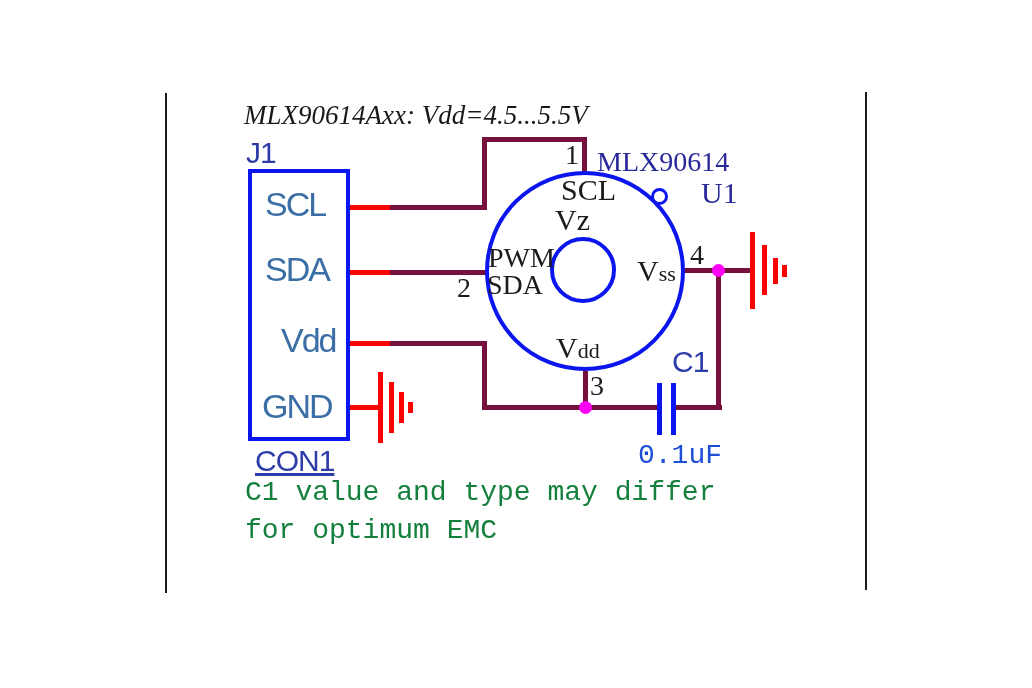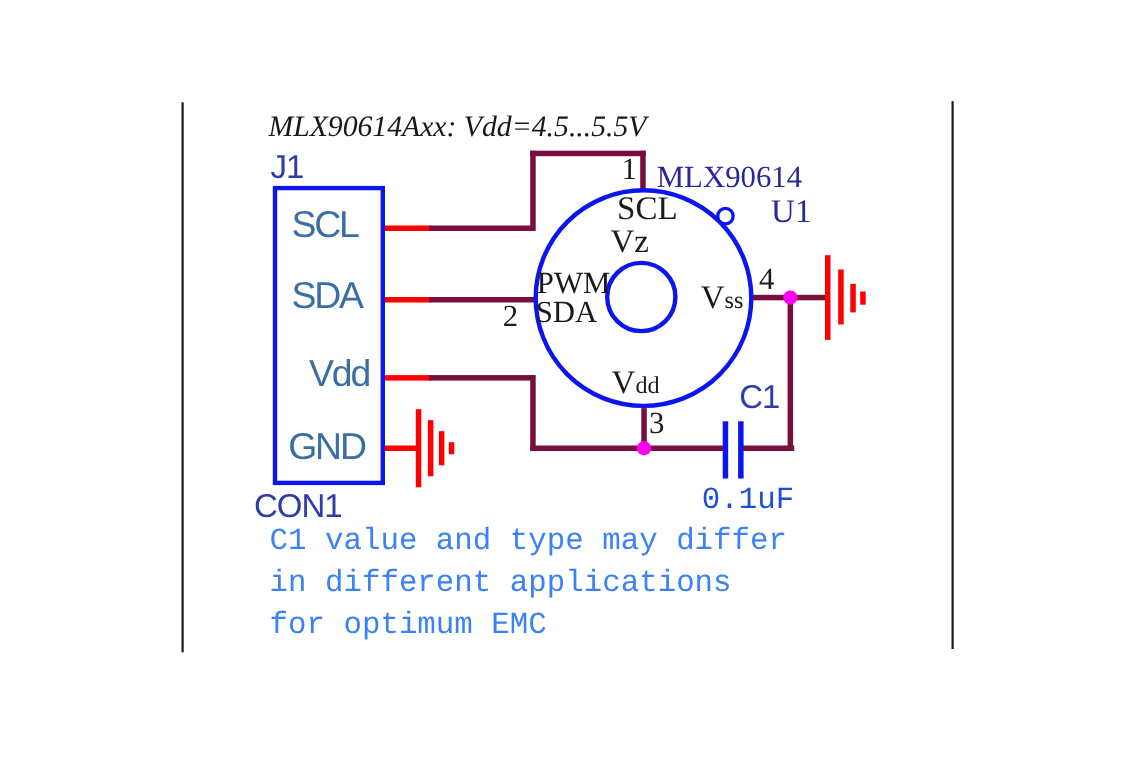--- a/index.html
+++ b/index.html
@@ -8,21 +8,21 @@
   .abs{position:absolute;}
   
   .frame-line{position:absolute;width:2px;background:#1a1a1a;}
   
   .title{font-family:"Liberation Serif",serif;font-style:italic;font-size:27px;color:#181818;white-space:nowrap;}
   .ref-sans{font-family:"Liberation Sans",sans-serif;font-size:30px;color:#2e3caa;white-space:nowrap;letter-spacing:-1px;}
   .pin-label{font-family:"Liberation Sans",sans-serif;font-size:34px;color:#3a6ea5;white-space:nowrap;letter-spacing:-2px;}
   .serif-blue{font-family:"Liberation Serif",serif;font-size:28px;color:#28289b;white-space:nowrap;}
   .serif-black{font-family:"Liberation Serif",serif;font-size:30px;color:#1b1b1b;white-space:nowrap;line-height:1;}
   .pin-num{font-family:"Liberation Serif",serif;font-size:28px;color:#1b1b1b;line-height:1;}
-  .mono{font-family:"Liberation Mono","DejaVu Sans Mono",monospace;font-size:28px;color:#3b82f6;white-space:nowrap;}
+  .mono{font-family:"Liberation Mono","DejaVu Sans Mono",monospace;font-size:28px;color:#15803d;white-space:nowrap;}
   .sub{font-size:22px;}
   
   .box-blue{position:absolute;border:4px solid #0b16ee;box-sizing:border-box;background:transparent;}
   .circle-blue{position:absolute;border:4px solid #0b16ee;border-radius:50%;box-sizing:border-box;background:transparent;}
   .wire{position:absolute;background:#77103d;}
   .stub{position:absolute;background:#ff0000;}
   .junction{position:absolute;width:13px;height:13px;border-radius:50%;background:#ff00f6;}
   .gnd-bar{position:absolute;background:#ff0000;width:5px;}
   .cap-plate{position:absolute;background:#0b16ee;width:5px;height:52px;}
   .note-line{height:38px;}
@@ -36,21 +36,21 @@
   <div class="frame-line" style="left:865px;top:92px;height:498px;"></div>
 
   <div class="abs title" style="left:244px;top:100px;">MLX90614Axx: Vdd=4.5...5.5V</div>
 
   <div class="abs ref-sans" style="left:246px;top:136px;">J1</div>
   <div class="box-blue" style="left:248px;top:169px;width:102px;height:272px;"></div>
   <div class="abs pin-label" style="left:265px;top:185px;">SCL</div>
   <div class="abs pin-label" style="left:265px;top:250px;">SDA</div>
   <div class="abs pin-label" style="left:281px;top:321px;">Vdd</div>
   <div class="abs pin-label" style="left:262px;top:387px;">GND</div>
-  <div class="abs ref-sans" style="left:231px;top:444px;">CON1</div>
+  <div class="abs ref-sans" style="left:255px;top:444px;text-decoration:underline;">CON1</div>
 
   <div class="stub" style="left:350px;top:205px;width:42px;height:5px;"></div>
   <div class="stub" style="left:350px;top:270px;width:42px;height:5px;"></div>
   <div class="stub" style="left:350px;top:341px;width:42px;height:5px;"></div>
   <div class="stub" style="left:350px;top:405px;width:30px;height:5px;"></div>
 
   <div class="wire" style="left:390px;top:205px;width:96px;height:5px;"></div>
   <div class="wire" style="left:482px;top:137px;width:5px;height:73px;"></div>
   <div class="wire" style="left:482px;top:137px;width:105px;height:5px;"></div>
   <div class="wire" style="left:582px;top:137px;width:5px;height:36px;"></div>
@@ -99,17 +99,16 @@
     <div class="gnd-bar" style="left:32px;top:33px;height:12px;"></div>
   </div>
 
   <div class="cap-plate" style="left:657px;top:383px;"></div>
   <div class="cap-plate" style="left:671px;top:383px;"></div>
   <div class="abs ref-sans" style="left:672px;top:345px;">C1</div>
   <div class="abs mono" style="left:638px;top:440px;color:#1d4ed8;">0.1uF</div>
 
   <div class="abs" style="left:245px;top:477px;">
     <div class="mono note-line">C1 value and type may differ</div>
-    <div class="mono note-line">in different applications</div>
     <div class="mono note-line">for optimum EMC</div>
   </div>
 
 </div>
 
 </body></html>

